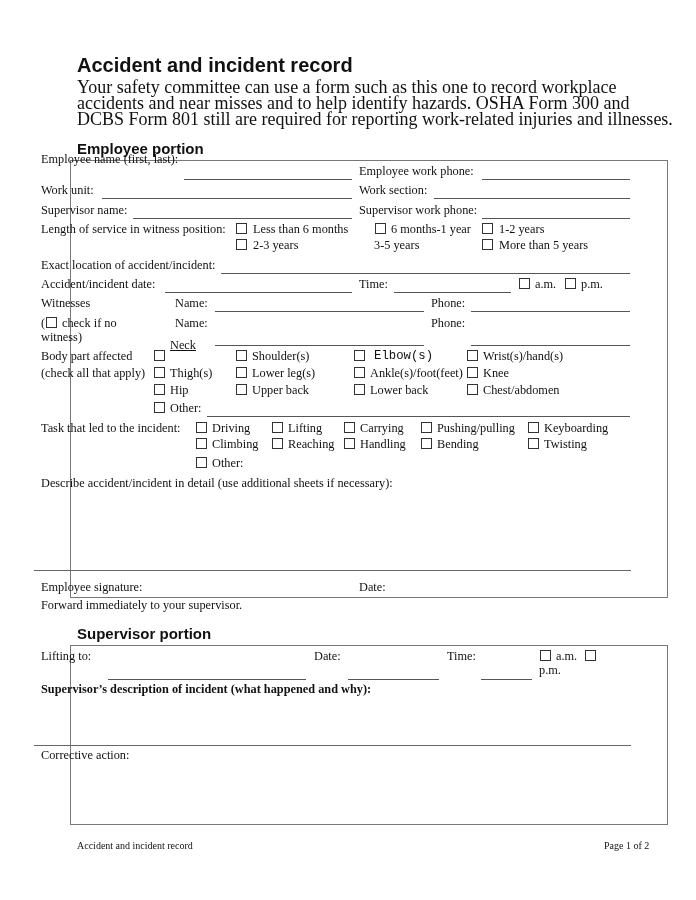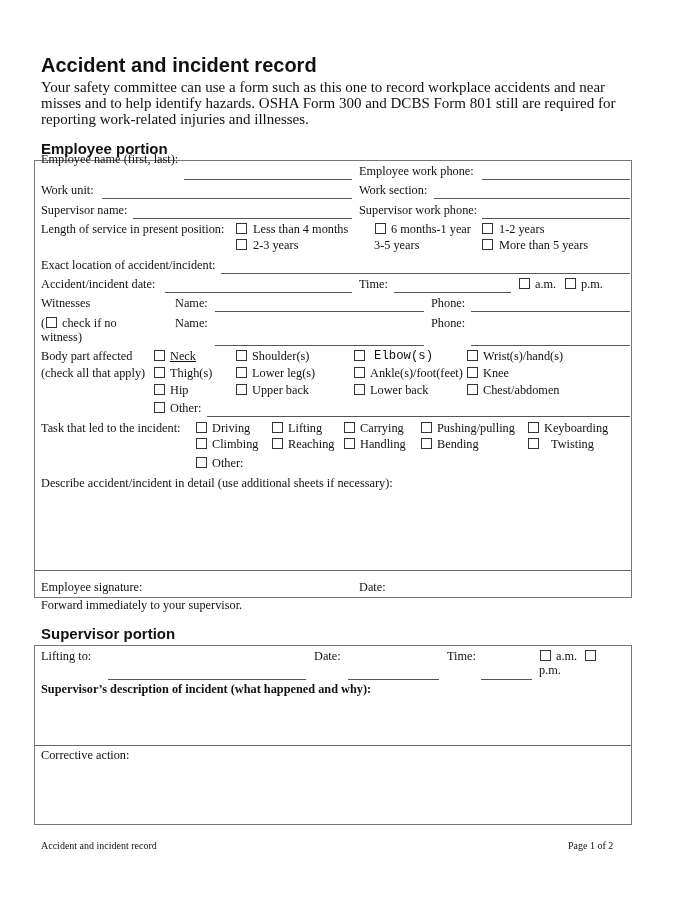--- a/index.html
+++ b/index.html
@@ -1,21 +1,21 @@
 <!DOCTYPE html>
 <html><head>
 <meta charset="utf-8">
 <style>
   html, body { margin: 0; padding: 0; background: #ffffff; }
   body { width: 696px; height: 900px; position: relative; overflow: hidden; color: #111; }
   .serif { font-family: "Liberation Serif", "DejaVu Serif", serif; }
   .sans { font-family: "Liberation Sans", "DejaVu Sans", sans-serif; }
-  .abs { position: absolute; }
+  .abs { position: absolute; margin-left: 36px; }
   .title { left: 41px; top: 54px; font-size: 20px; font-weight: bold; }
-  .intro { left: 41px; top: 79px; width: 600px; font-size: 15px; line-height: 16px; }
+  .intro { left: 41px; top: 79px; width: 600px; font-size: 18px; line-height: 16px; }
   .section-h { font-size: 15px; font-weight: bold; }
   .box { border: 1px solid #777; }
   .hline { position: absolute; height: 0; border-top: 1px solid #666; }
   .t { position: absolute; font-size: 12.3px; white-space: nowrap; line-height: 14px; }
   .cb { position: absolute; width: 11px; height: 11px; border: 1px solid #333; background: #fff; box-sizing: border-box; }
   .ul { position: absolute; height: 0; border-top: 1px solid #555; }
   .footer { font-size: 10px; }
 </style>
 </head>
 <body>
@@ -36,23 +36,23 @@
   <span class="t" style="left:41px;top:183px;">Work unit:</span>
   <div class="ul" style="left:102px;top:198px;width:250px;"></div>
   <span class="t" style="left:359px;top:183px;">Work section:</span>
   <div class="ul" style="left:434px;top:198px;width:196px;"></div>
 
   <span class="t" style="left:41px;top:203px;">Supervisor name:</span>
   <div class="ul" style="left:133px;top:218px;width:219px;"></div>
   <span class="t" style="left:359px;top:203px;">Supervisor work phone:</span>
   <div class="ul" style="left:482px;top:218px;width:148px;"></div>
 
-  <span class="t" style="left:41px;top:222px;">Length of service in present position:</span>
+  <span class="t" style="left:41px;top:222px;">Length of service in witness position:</span>
   <div class="cb" style="left:236px;top:223px;"></div>
-  <span class="t" style="left:253px;top:222px;">Less than 4 months</span>
+  <span class="t" style="left:253px;top:222px;">Less than 6 months</span>
   <div class="cb" style="left:375px;top:223px;"></div>
   <span class="t" style="left:391px;top:222px;">6 months-1 year</span>
   <div class="cb" style="left:482px;top:223px;"></div>
   <span class="t" style="left:499px;top:222px;">1-2 years</span>
   <div class="cb" style="left:236px;top:239px;"></div>
   <span class="t" style="left:253px;top:238px;">2-3 years</span>
   <span class="t" style="left:374px;top:238px;">3-5 years</span>
   <div class="cb" style="left:482px;top:239px;"></div>
   <span class="t" style="left:499px;top:238px;">More than 5 years</span>
 
@@ -80,21 +80,21 @@
   <span class="t" style="left:41px;top:330px;">witness)</span>
   <span class="t" style="left:175px;top:316px;">Name:</span>
   <div class="ul" style="left:215px;top:345px;width:209px;"></div>
   <span class="t" style="left:431px;top:316px;">Phone:</span>
   <div class="ul" style="left:471px;top:345px;width:159px;"></div>
 
   <span class="t" style="left:41px;top:349px;">Body part affected</span>
   <span class="t" style="left:41px;top:366px;">(check all that apply)</span>
 
   <div class="cb" style="left:154px;top:350px;"></div>
-  <span class="t" style="left:170px;top:349px;text-decoration:underline;">Neck</span>
+  <span class="t" style="left:170px;top:338px;text-decoration:underline;">Neck</span>
   <div class="cb" style="left:236px;top:350px;"></div>
   <span class="t" style="left:252px;top:349px;">Shoulder(s)</span>
   <div class="cb" style="left:354px;top:350px;"></div>
   <span class="t" style="left:374px;top:349px;font-family:Liberation Mono, monospace;">Elbow(s)</span>
   <div class="cb" style="left:467px;top:350px;"></div>
   <span class="t" style="left:483px;top:349px;">Wrist(s)/hand(s)</span>
 
   <div class="cb" style="left:154px;top:367px;"></div>
   <span class="t" style="left:170px;top:366px;">Thigh(s)</span>
   <div class="cb" style="left:236px;top:367px;"></div>
@@ -131,21 +131,21 @@
 
   <div class="cb" style="left:196px;top:438px;"></div>
   <span class="t" style="left:212px;top:437px;">Climbing</span>
   <div class="cb" style="left:272px;top:438px;"></div>
   <span class="t" style="left:288px;top:437px;">Reaching</span>
   <div class="cb" style="left:344px;top:438px;"></div>
   <span class="t" style="left:360px;top:437px;">Handling</span>
   <div class="cb" style="left:421px;top:438px;"></div>
   <span class="t" style="left:437px;top:437px;">Bending</span>
   <div class="cb" style="left:528px;top:438px;"></div>
-  <span class="t" style="left:544px;top:437px;margin-left:7px;">Twisting</span>
+  <span class="t" style="left:544px;top:437px;">Twisting</span>
 
   <div class="cb" style="left:196px;top:457px;"></div>
   <span class="t" style="left:212px;top:456px;">Other:</span>
 
   <span class="t" style="left:41px;top:476px;">Describe accident/incident in detail (use additional sheets if necessary):</span>
   <div class="abs" style="left:41px;top:492px;width:585px;height:76px;"></div>
 
   <div class="hline" style="left:34px;top:570px;width:597px;"></div>
   <span class="t" style="left:41px;top:580px;">Employee signature:</span>
   <div class="abs" style="left:150px;top:576px;width:200px;height:18px;"></div>

